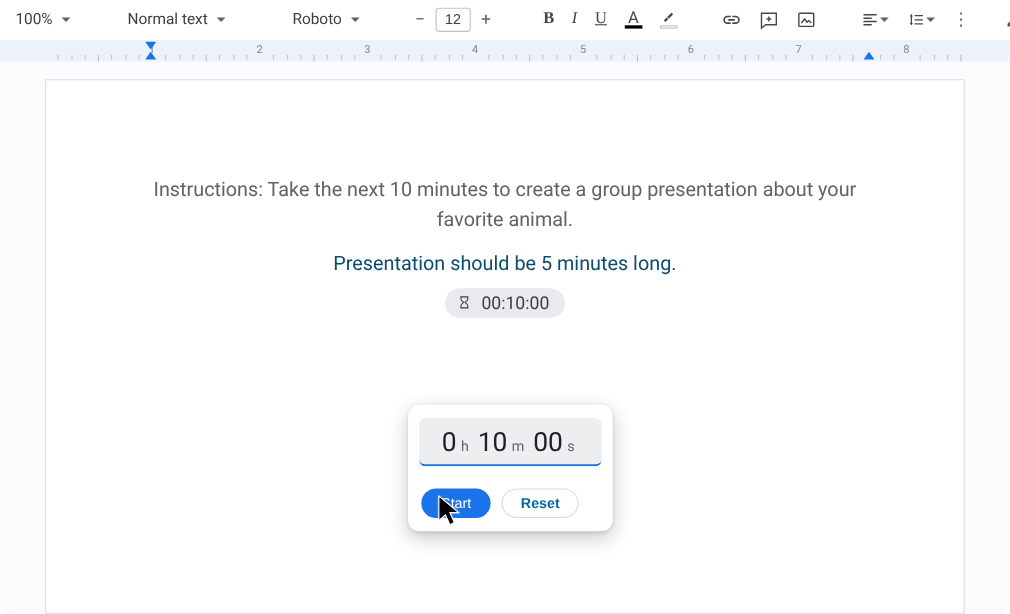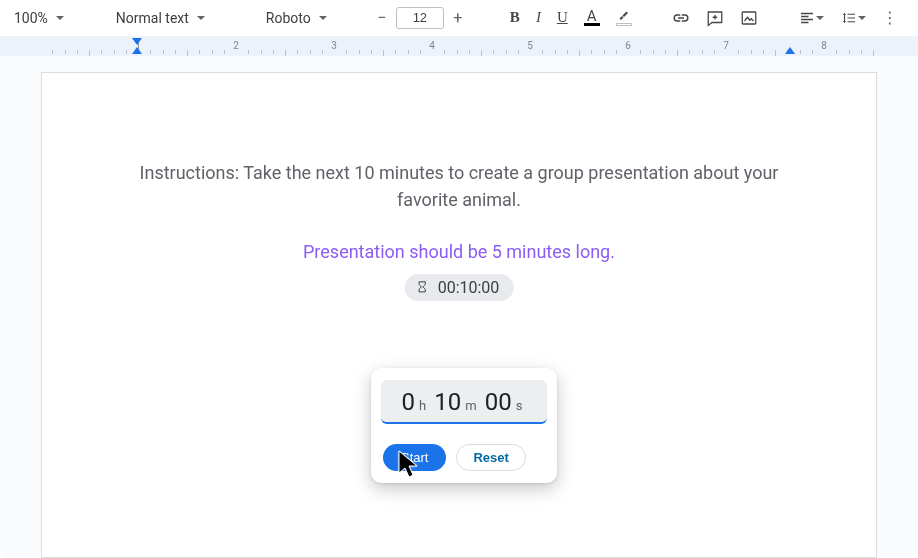--- a/index.html
+++ b/index.html
@@ -52,21 +52,21 @@
     }
     .fs-btn {
       width: 24px; height: 24px;
       display: flex; align-items: center; justify-content: center;
       color: #5f6368;
       font-size: 16px;
       cursor: pointer;
       border-radius: 4px;
     }
     .fs-input {
-      width: 48px; height: 22px;
+      width: 32px; height: 22px;
       border: 1px solid #bdc1c6;
       border-radius: 3px;
       text-align: center;
       font-size: 13px;
       color: #3c4043;
     }
     .icon-btn {
       width: 28px; height: 28px;
       display: flex; align-items: center; justify-content: center;
       cursor: pointer;
@@ -148,24 +148,24 @@
     }
     .doc-instructions {
       color: #5f6368;
       font-size: 18px;
       text-align: center;
       margin-top: 30px;
       line-height: 1.5;
       padding: 0 30px;
     }
     .doc-duration {
-      color: #8b5cf6;
+      color: #0c4a6e;
       font-size: 18px;
       text-align: center;
-      margin-top: 28px;
+      margin-top: 16px;
     }
     .doc-timer-label {
       color: #c5782b;
       font-size: 14.5px;
       text-align: center;
       margin-top: 14px;
     }
     .timer-chip {
       display: inline-flex;
       align-items: center;

